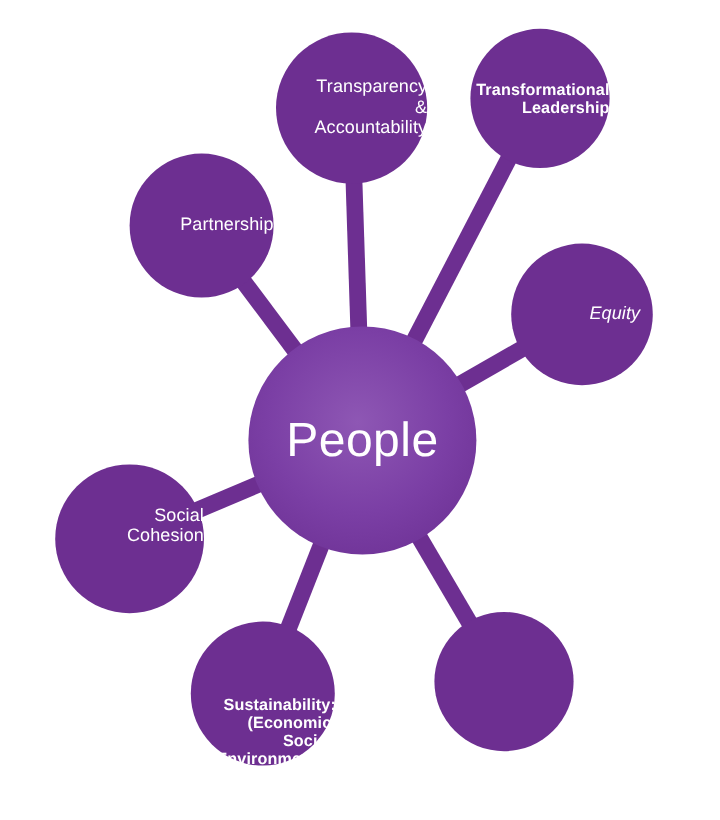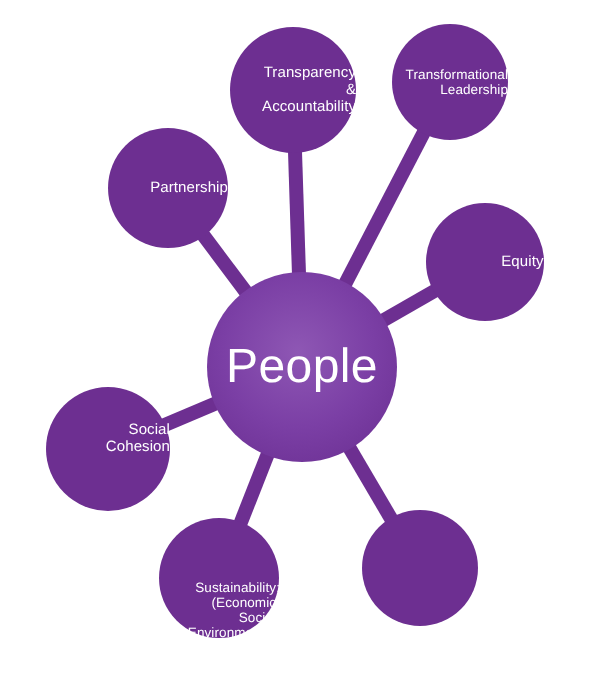--- a/index.html
+++ b/index.html
@@ -32,30 +32,31 @@
     color: #ffffff;
     text-align: right;
     line-height: 1.12;
     white-space: pre-line;
     pointer-events: none;
     transform: translate(-50%, -50%);
     letter-spacing: 0.1px;
     text-rendering: geometricPrecision;
   }
   .center-label {
-    font-size: 48px;
+    font-size: 40px;
     font-weight: 400;
     letter-spacing: 0.4px;
   }
   .sat-label {
     font-size: 15px;
     font-weight: 400;
   }
   .sat-label.small {
     font-size: 13.5px;
+    font-weight: bold;
   }
   .hit {
     position: absolute;
     border-radius: 50%;
     transform: translate(-50%, -50%);
     background: transparent;
   }
 </style>
 </head>
 <body>
@@ -97,21 +98,21 @@
 
   <div class="node-label sat-label" style="left:293px; top:90px; width:126px;">Transparency
 &amp;
 Accountability</div>
 
   <div class="node-label sat-label small" style="left:450px; top:82px; width:116px;">Transformational
 Leadership</div>
 
   <div class="node-label sat-label" style="left:168px; top:188px; width:120px;">Partnership</div>
 
-  <div class="node-label sat-label" style="left:491px; top:262px; width:105px;">Equity</div>
+  <div class="node-label sat-label" style="left:481px; top:262px; width:105px;font-style:italic;">Equity</div>
 
   <div class="node-label sat-label" style="left:108px; top:439px; width:124px;">Social
 Cohesion</div>
 
   <div class="node-label sat-label small" style="left:219px; top:610px; width:122px;">Sustainability:
 (Economic,
 Social,
 Environmental)</div>
 
 

